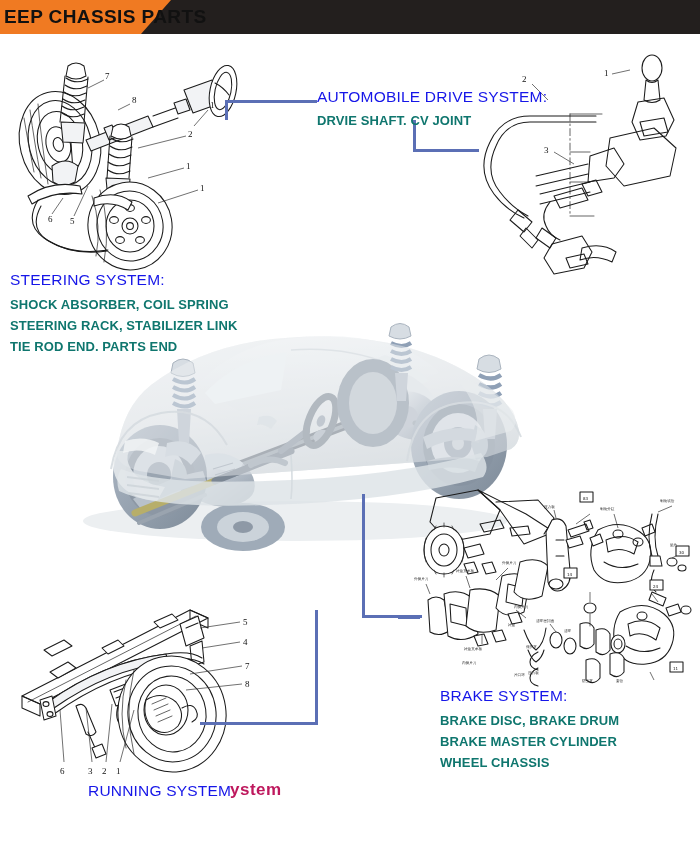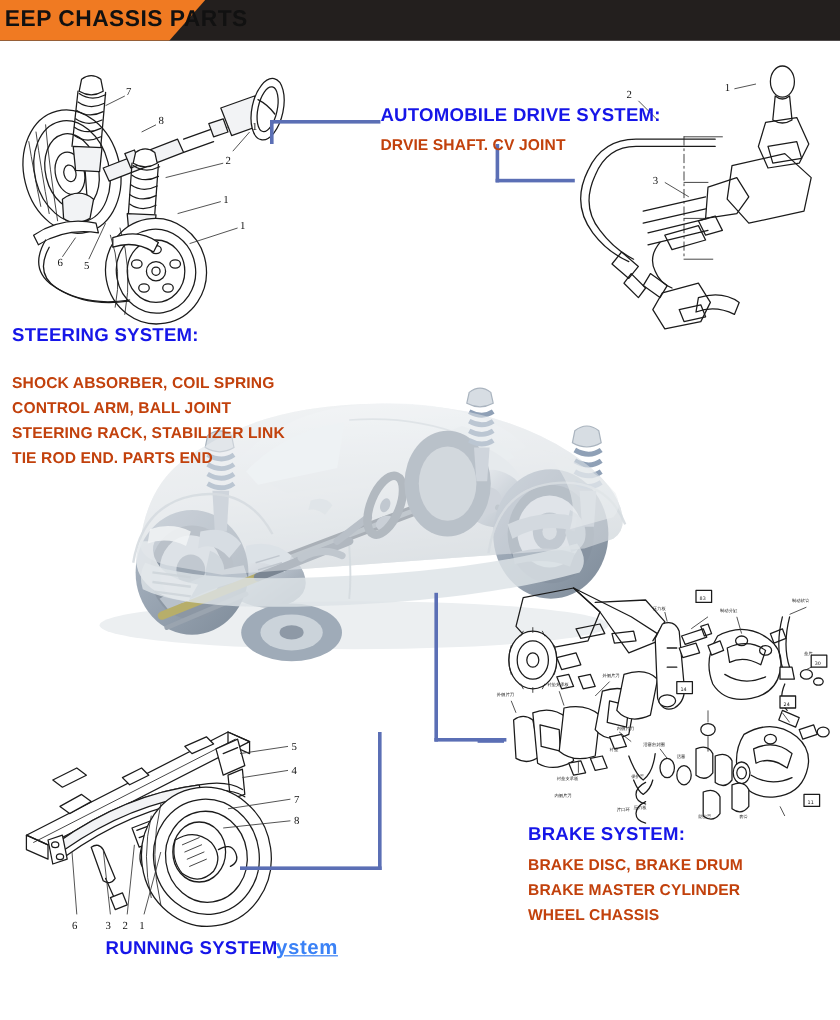--- a/index.html
+++ b/index.html
@@ -17,37 +17,37 @@
   .banner-orange{
     position:absolute;left:0;top:0;width:196px;height:34px;background:#f07a22;
     clip-path:polygon(0 0,171px 0,141px 34px,0 34px);
   }
   .banner-title{
     position:absolute;left:4px;top:0;height:34px;line-height:34px;
     font-size:19px;font-weight:bold;letter-spacing:.4px;color:#111;white-space:nowrap;
   }
 
   
-  .sys-head{font-size:15.5px;font-weight:bold;color:#1616e8;letter-spacing:.2px;white-space:nowrap;}
-  .sys-line{font-size:13px;font-weight:bold;color:#c2410c;letter-spacing:.1px;white-space:nowrap;line-height:21px;}
+  .sys-head{font-size:15.5px;font-weight:normal;color:#1616e8;letter-spacing:.2px;white-space:nowrap;}
+  .sys-line{font-size:13px;font-weight:bold;color:#0f766e;letter-spacing:.1px;white-space:nowrap;line-height:21px;}
   .block{position:absolute;}
 
   #steering-block{left:10px;top:271px;}
-  #steering-block .sys-head{margin-bottom:19px;}
+  #steering-block .sys-head{margin-bottom:5px;}
   #drive-block{left:317px;top:88px;}
   #drive-block .sys-head{margin-bottom:4px;}
   #brake-block{left:440px;top:687px;}
   #brake-block .sys-head{margin-bottom:5px;}
   #running-block{left:88px;top:782px;}
   #running-block .sys-head{font-size:15.5px;text-align:center;}
 
   
   .watermark{
     position:absolute;left:230px;top:780px;font-size:17px;font-weight:bold;
-    color:#3b82f6;letter-spacing:.5px;white-space:nowrap;text-decoration:underline;
+    color:#be185d;letter-spacing:.5px;white-space:nowrap;
   }
 
   
   .conn{position:absolute;background:#5b6fb5;}
   .conn.h{height:3px;}
   .conn.v{width:3px;}
 
   
   .diagram{position:absolute;}
   .diagram svg{display:block;overflow:visible;}
@@ -591,21 +591,20 @@
   <div class="conn h" style="left:362px;top:615px;width:60px;"></div>
 
   <div class="conn h" style="left:200px;top:722px;width:118px;"></div>
   <div class="conn v" style="left:315px;top:610px;height:115px;"></div>
 
   <div class="conn h" style="left:398px;top:616px;width:22px;"></div>
 
   <div class="block" id="steering-block">
     <div class="sys-head">STEERING SYSTEM:</div>
     <div class="sys-line">SHOCK ABSORBER, COIL SPRING</div>
-    <div class="sys-line">CONTROL ARM, BALL JOINT</div>
     <div class="sys-line">STEERING RACK, STABILIZER LINK</div>
     <div class="sys-line">TIE ROD END. PARTS END</div>
   </div>
 
   <div class="block" id="drive-block">
     <div class="sys-head">AUTOMOBILE DRIVE SYSTEM:</div>
     <div class="sys-line">DRVIE SHAFT. CV JOINT</div>
   </div>
 
   <div class="block" id="brake-block">

